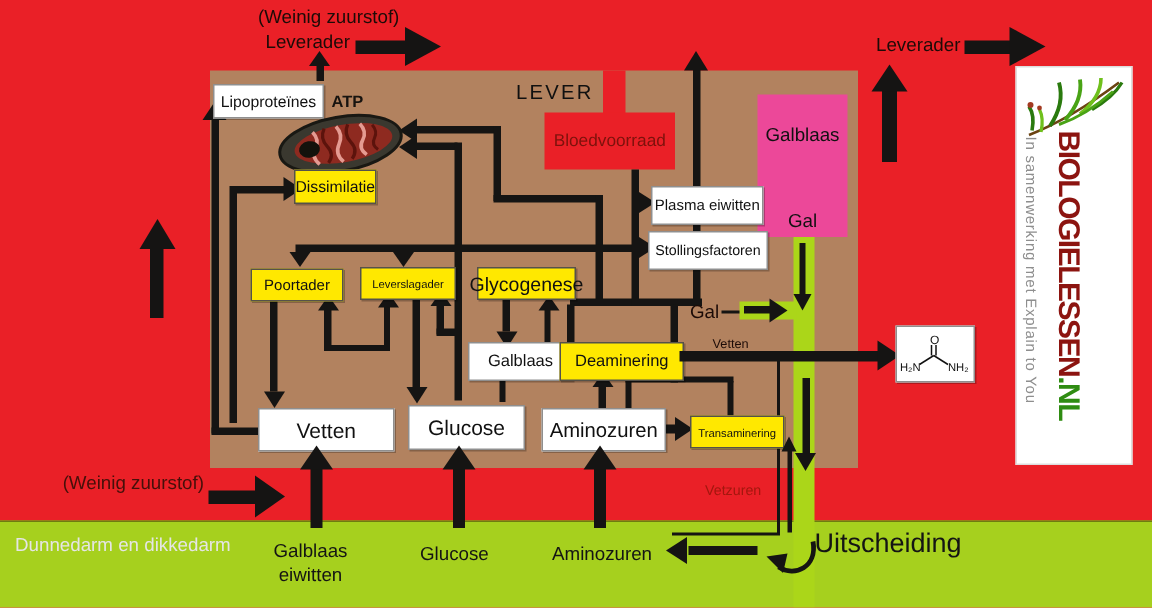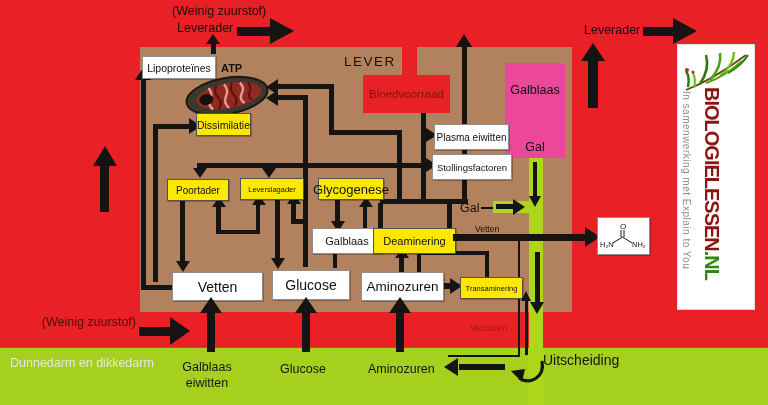--- a/index.html
+++ b/index.html
@@ -204,21 +204,21 @@
     <div>(Weinig zuurstof)</div>
   </div>
 
   <div class="abs lbl" style="left:10px;top:356px;font-size:12.5px;color:#e5e5e5">Dunnedarm en dikkedarm</div>
   <div class="abs" style="left:172px;top:360px;width:70px;text-align:center;font-size:12.5px;line-height:1.25;color:#141414">
     <div>Galblaas</div>
     <div>eiwitten</div>
   </div>
   <div class="abs lbl" style="left:280px;top:362px;font-size:12.5px;color:#141414">Glucose</div>
   <div class="abs lbl" style="left:368px;top:362px;font-size:12.5px;color:#141414">Aminozuren</div>
-  <div class="abs lbl" style="left:543px;top:352px;font-size:14px;color:#141414">Uitscheiding</div>
+  <div class="abs lbl" style="left:543px;top:352px;font-size:18px;color:#141414">Uitscheiding</div>
   <div class="abs" style="left:470px;top:322px;font-size:9.5px;color:#a3170e">Vetzuren</div>
 
   <div class="abs" style="left:677px;top:44px;width:76px;height:264px;background:#fff;border:1px solid #ddd">
     <svg class="abs" style="left:2px;top:2px" width="72" height="46" viewBox="0 0 72 46">
       <path d="M6 43 Q34 32 66 8" stroke="#6b4312" stroke-width="1.8" fill="none"></path>
       <path d="M20 37 Q30 22 26 8" stroke="#2a7a0e" stroke-width="2.6" fill="none"></path>
       <path d="M30 33 Q42 20 40 6" stroke="#49a315" stroke-width="2.6" fill="none"></path>
       <path d="M40 29 Q54 18 54 5" stroke="#6fc01c" stroke-width="2.4" fill="none"></path>
       <path d="M48 26 Q62 18 68 8" stroke="#2a7a0e" stroke-width="2.2" fill="none"></path>
       <path d="M26 36 Q44 30 62 14" stroke="#49a315" stroke-width="2" fill="none"></path>

